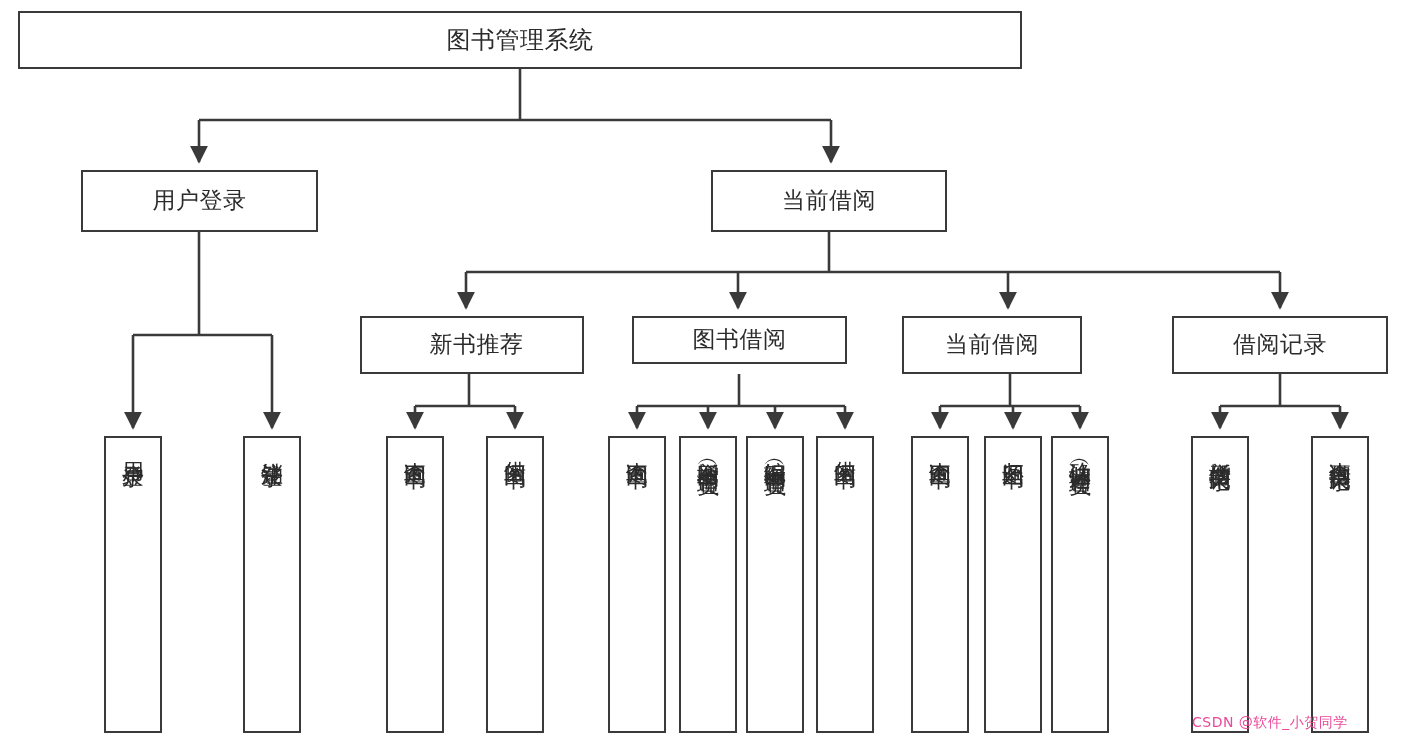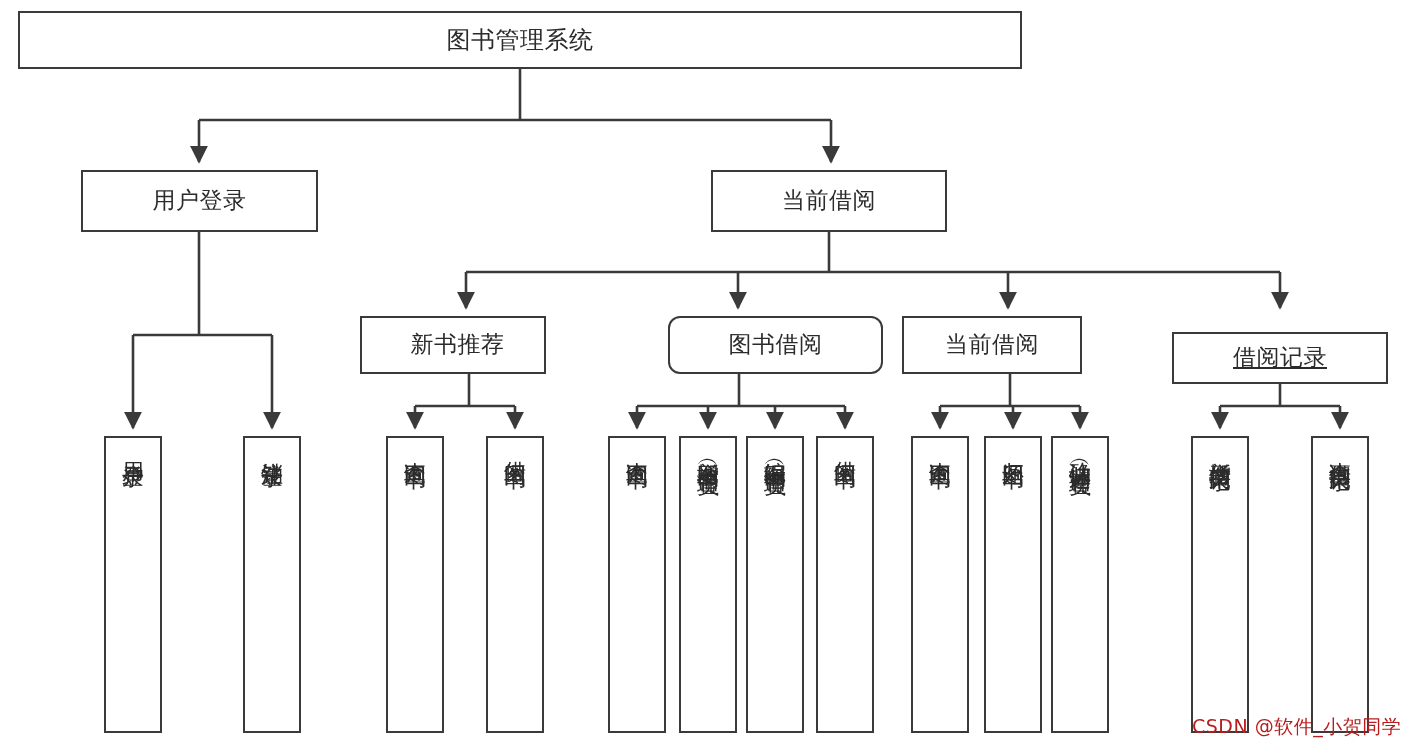--- a/index.html
+++ b/index.html
@@ -56,22 +56,22 @@
   .node.vert .node-label {
     writing-mode: vertical-rl;
     text-orientation: upright;
     font-size: 22px;
     letter-spacing: 2px;
     line-height: 1;
     white-space: nowrap;
   }
   .watermark {
     position: absolute;
-    font-size: 19px;
-    color: #b91c1c;
+    font-size: 14px;
+    color: #ec4899;
     white-space: nowrap;
     letter-spacing: 0.5px;
   }
 </style>
 </head>
 <body>
 
 <div id="canvas">
 
   <svg class="edges" viewBox="0 0 1405 747">
@@ -128,30 +128,30 @@
     <span class="node-label">图书管理系统</span>
   </div>
 
   <div class="node horiz" style="left:81px; top:170px; width:237px; height:62px;">
     <span class="node-label">用户登录</span>
   </div>
   <div class="node horiz" style="left:711px; top:170px; width:236px; height:62px;">
     <span class="node-label">当前借阅</span>
   </div>
 
-  <div class="node horiz" style="left:360px; top:316px; width:186px; height:58px;padding-left:9px;">
+  <div class="node horiz" style="left:360px; top:316px; width:224px; height:58px;padding-left:9px;">
     <span class="node-label">新书推荐</span>
   </div>
-  <div class="node horiz" style="left:668px; top:316px; width:215px; height:58px;border-radius:12px;">
+  <div class="node horiz" style="left:632px; top:316px; width:215px; height:48px;">
     <span class="node-label">图书借阅</span>
   </div>
   <div class="node horiz" style="left:902px; top:316px; width:180px; height:58px;">
     <span class="node-label">当前借阅</span>
   </div>
-  <div class="node horiz" style="left:1172px; top:332px; width:216px; height:52px;text-decoration:underline;">
+  <div class="node horiz" style="left:1172px; top:316px; width:216px; height:58px;">
     <span class="node-label">借阅记录</span>
   </div>
 
   <div class="node vert" style="left:104px; top:436px; width:58px; height:297px;">
     <span class="node-label">用户登录</span>
   </div>
   <div class="node vert" style="left:243px; top:436px; width:58px; height:297px;">
     <span class="node-label">注销登录</span>
   </div>
 

